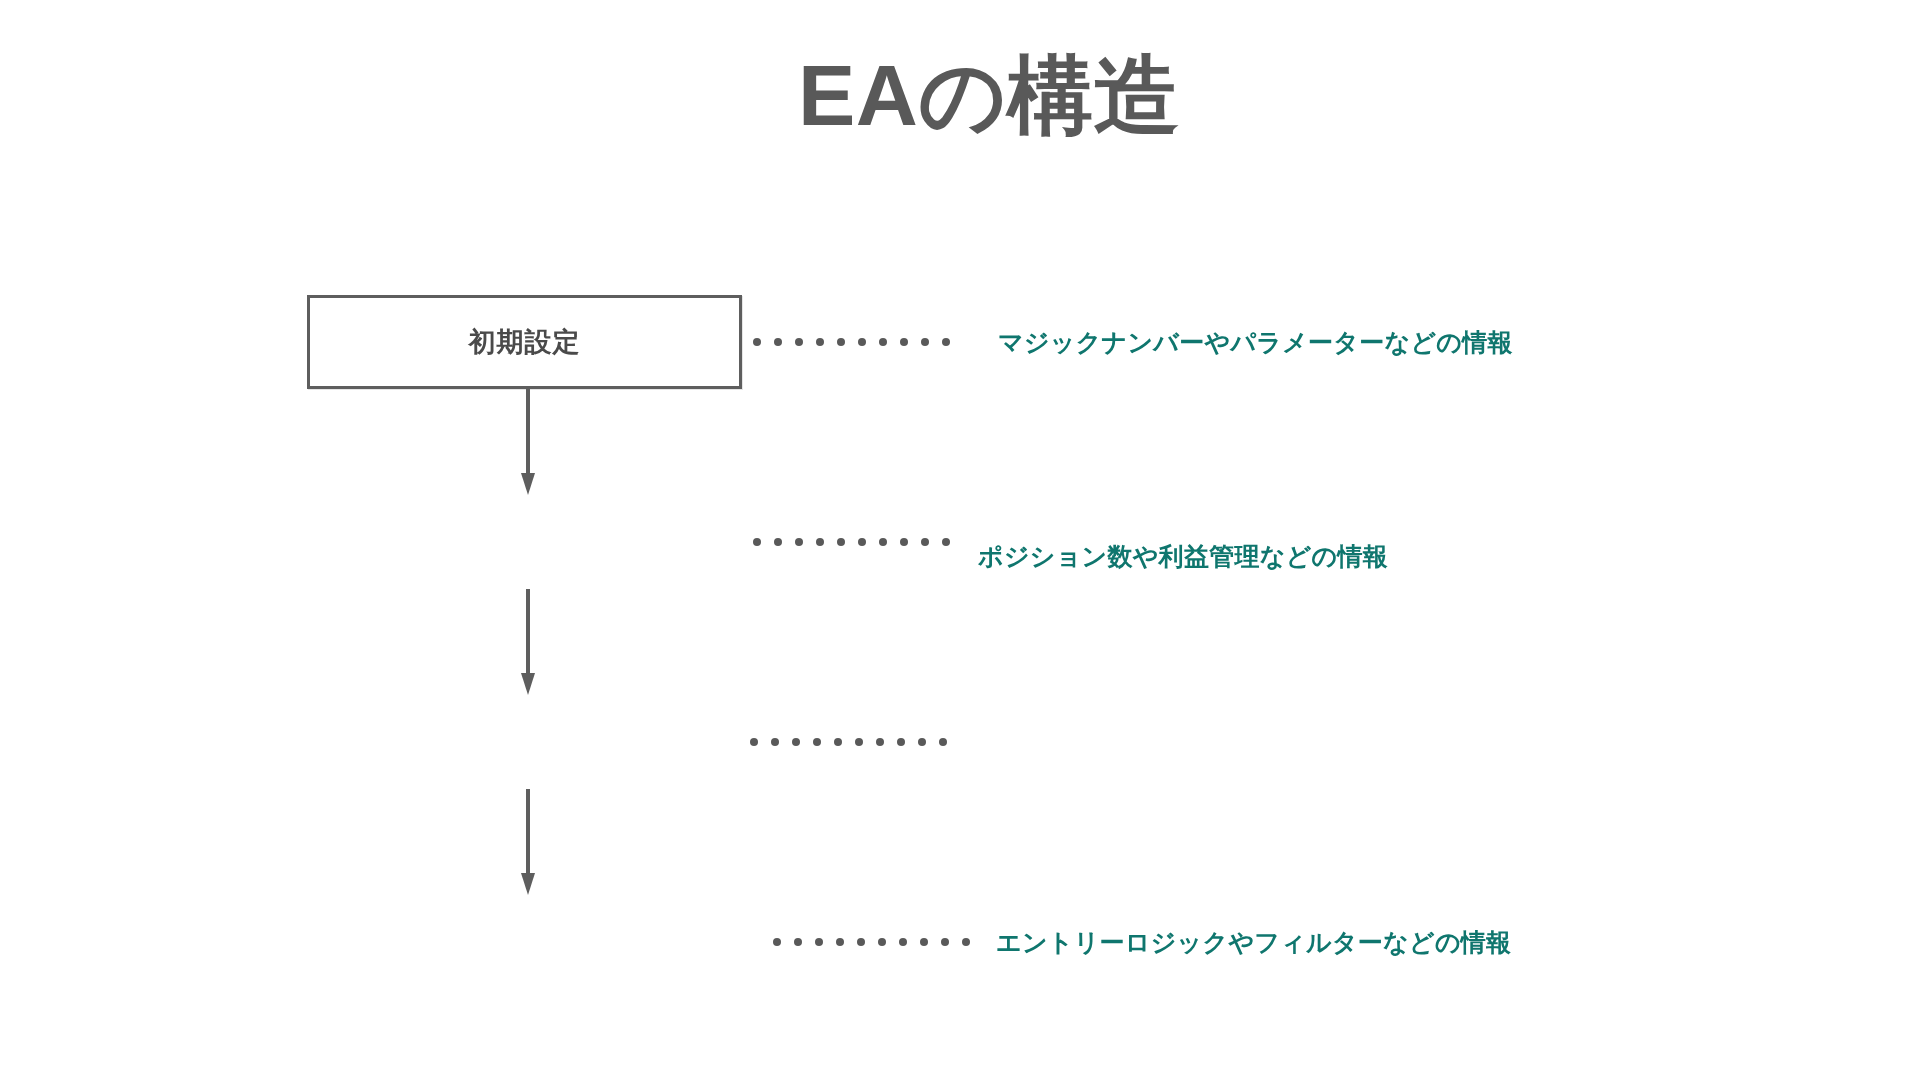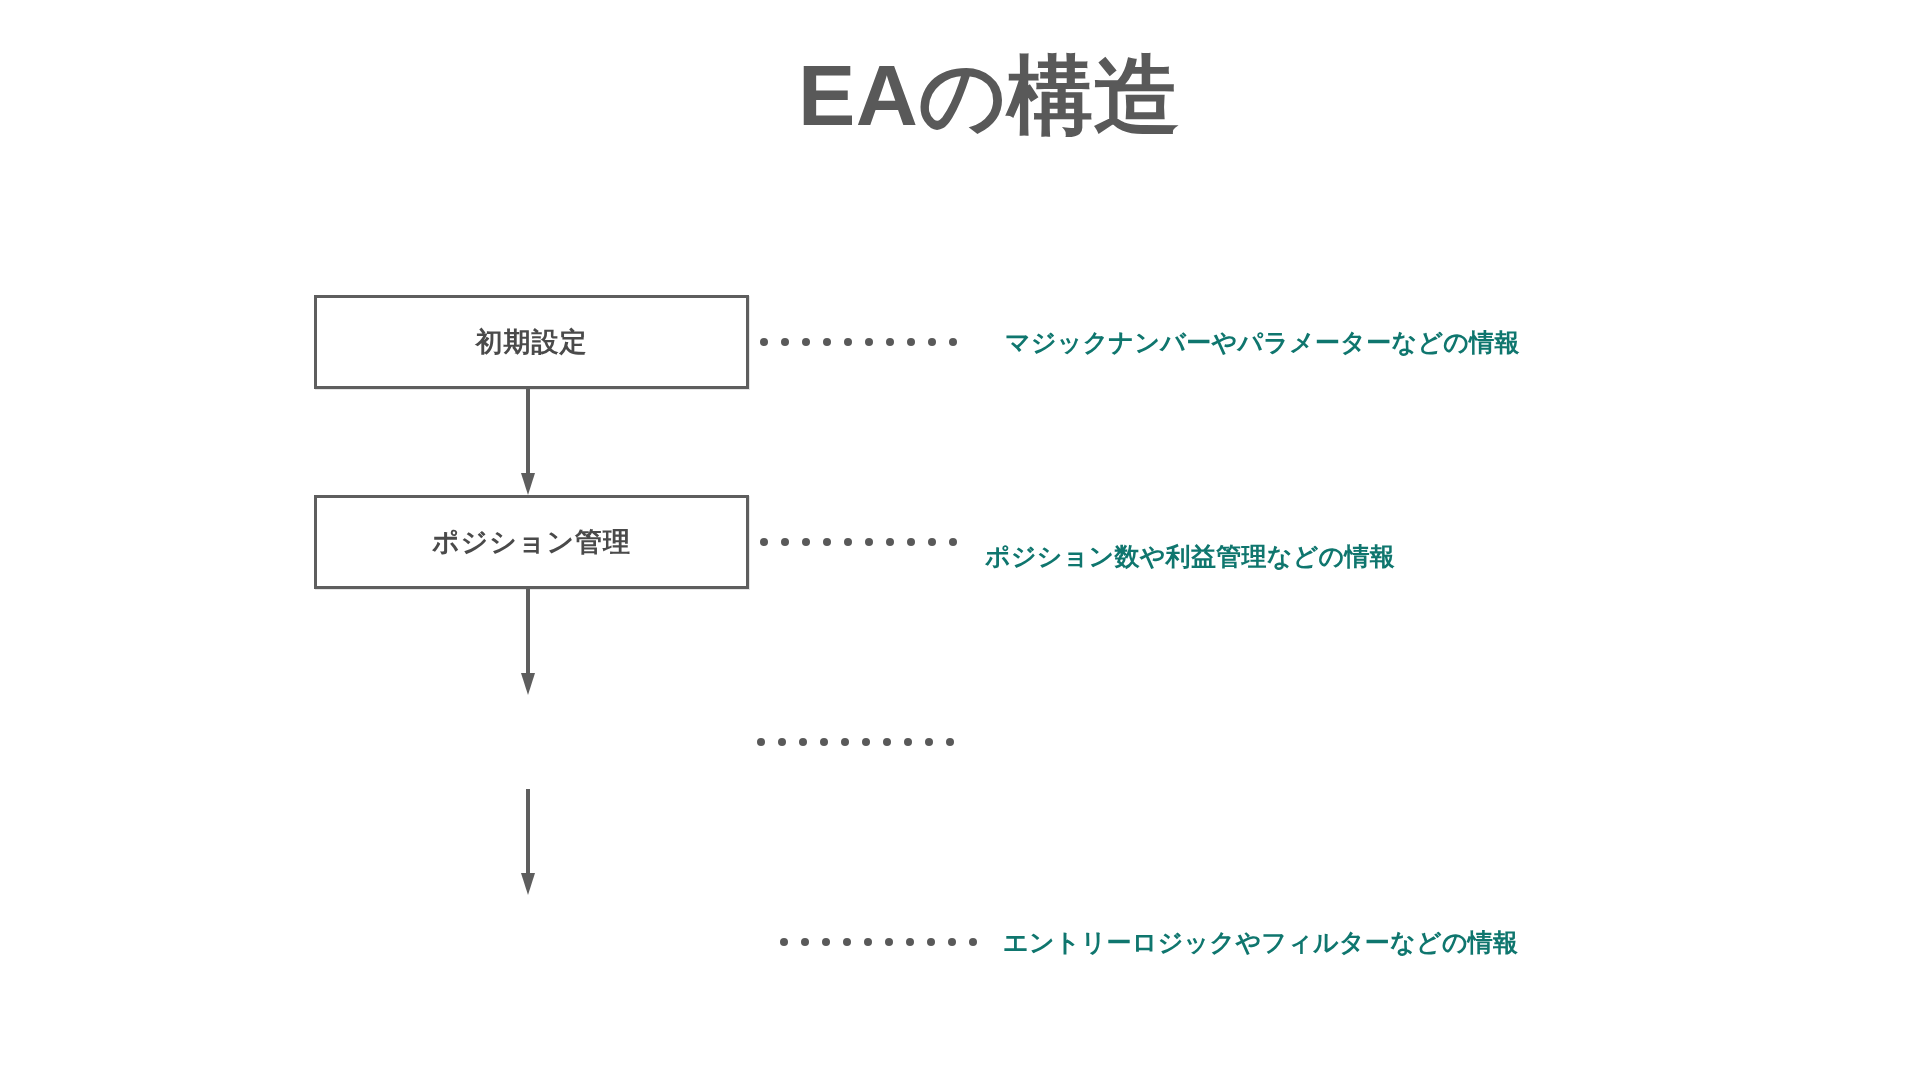--- a/index.html
+++ b/index.html
@@ -42,21 +42,21 @@
   .flow {
     position: absolute;
     left: 0;
     top: 0;
     width: 1920px;
     height: 1080px;
   }
 
   .flow-row {
     position: absolute;
-    left: 7px;
+    left: 0;
     width: 1692px;
     height: 100px;
     display: block;
   }
   .flow-row.r0 { top: 295px; }
   .flow-row.r1 { top: 495px; }
   .flow-row.r2 { top: 695px; }
   .flow-row.r3 { top: 895px; }
 
   .node-box {
@@ -163,23 +163,20 @@
         <span class="dot"></span>
         <span class="dot"></span>
         <span class="dot"></span>
         <span class="dot"></span>
         <span class="dot"></span>
       </div>
       <div class="annot" style="left:998px;">マジックナンバーやパラメーターなどの情報</div>
     </div>
 
     <div class="flow-row r1">
-      <div class="node-box">
-        <span class="node-label">ポジション管理</span>
-      </div>
       <div class="leader" style="left:753px;">
         <span class="dot"></span>
         <span class="dot"></span>
         <span class="dot"></span>
         <span class="dot"></span>
         <span class="dot"></span>
         <span class="dot"></span>
         <span class="dot"></span>
         <span class="dot"></span>
         <span class="dot"></span>

